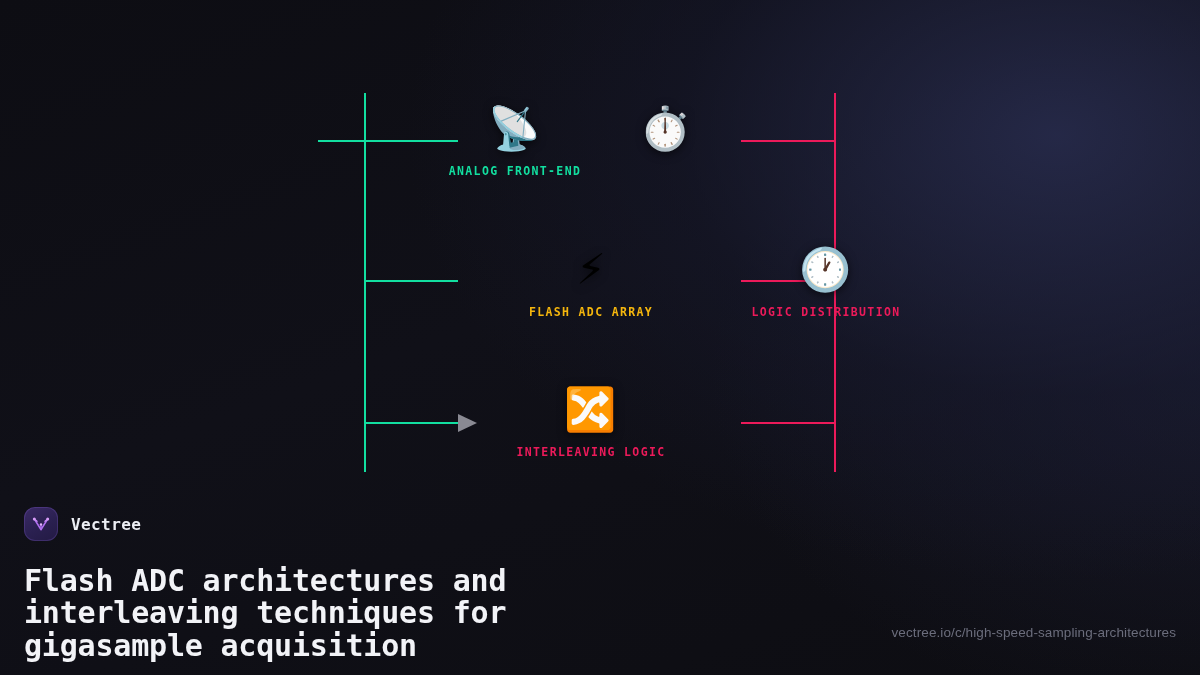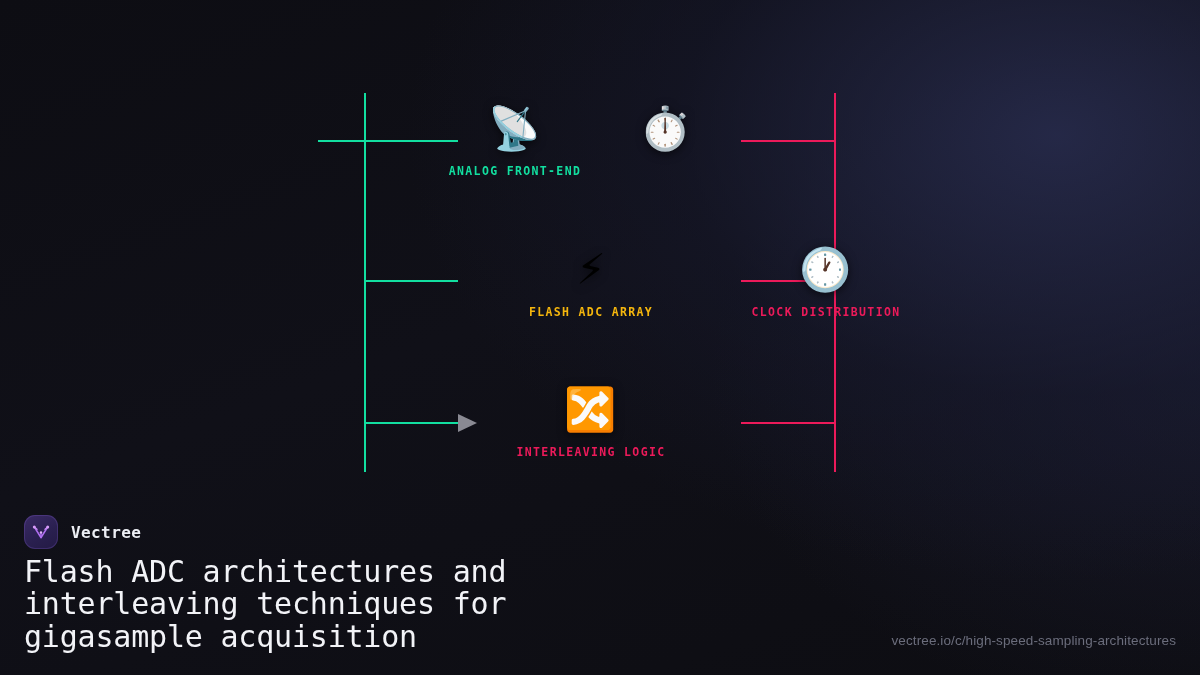--- a/index.html
+++ b/index.html
@@ -37,42 +37,42 @@
     font-family:"DejaVu Sans Mono", monospace;
     font-size:11.5px;
     letter-spacing:1.35px;
     font-weight:700;
     white-space:nowrap;
   }
 
   
   #footer {
     position:absolute;
-    left:0; right:0; bottom:4px;
+    left:0; right:0; bottom:12px;
     height:178px;
     padding:22px 24px 16px 24px;
   }
   #brand { display:flex; align-items:center; gap:13px; height:34px; }
   #brand-logo {
     width:34px; height:34px; border-radius:11px;
     background:linear-gradient(150deg,#3b2a66 0%,#2a2050 55%,#231a44 100%);
     display:flex; align-items:center; justify-content:center;
     box-shadow:0 0 0 1px rgba(150,110,230,0.22) inset;
     flex:0 0 auto;
   }
   #brand-name {
     font-family:"DejaVu Sans Mono", monospace;
     font-size:16px; font-weight:700; color:#eceef4;
     letter-spacing:0.4px;
   }
   #headline {
-    margin-top:7px;
+    margin-top:24px;
     font-family:"DejaVu Sans Mono", monospace;
     font-size:30px;
-    font-weight:400;
+    font-weight:700;
     line-height:1.08;
     color:#f2f3f7;
     letter-spacing:-0.2px;
     max-width:640px;
   }
   #url {
     position:absolute;
     right:24px; bottom:23px;
     font-family:Liberation Sans, sans-serif;
     font-size:13.5px;
@@ -105,21 +105,21 @@
         </div>
         <div class="node" style="left: 536px; top: 108px; width: 260px;">
           <span class="glyph">⏱️</span>
         </div>
         <div class="node" style="left: 461px; top: 249px; width: 260px;">
           <span class="glyph">⚡</span>
           <span class="lbl" style="color: rgb(245, 182, 13);">FLASH ADC ARRAY</span>
         </div>
         <div class="node" style="left: 696px; top: 249px; width: 260px;">
           <span class="glyph">🕐</span>
-          <span class="lbl" style="color: rgb(236, 26, 90);">CLOCK DISTRIBUTION</span>
+          <span class="lbl" style="color: rgb(236, 26, 90);">LOGIC DISTRIBUTION</span>
         </div>
         <div class="node" style="left: 461px; top: 389px; width: 260px;">
           <span class="glyph">🔀</span>
           <span class="lbl" style="color: rgb(236, 26, 90);">INTERLEAVING LOGIC</span>
         </div>
       </div>
   </div>
 
   <div id="footer">
 

